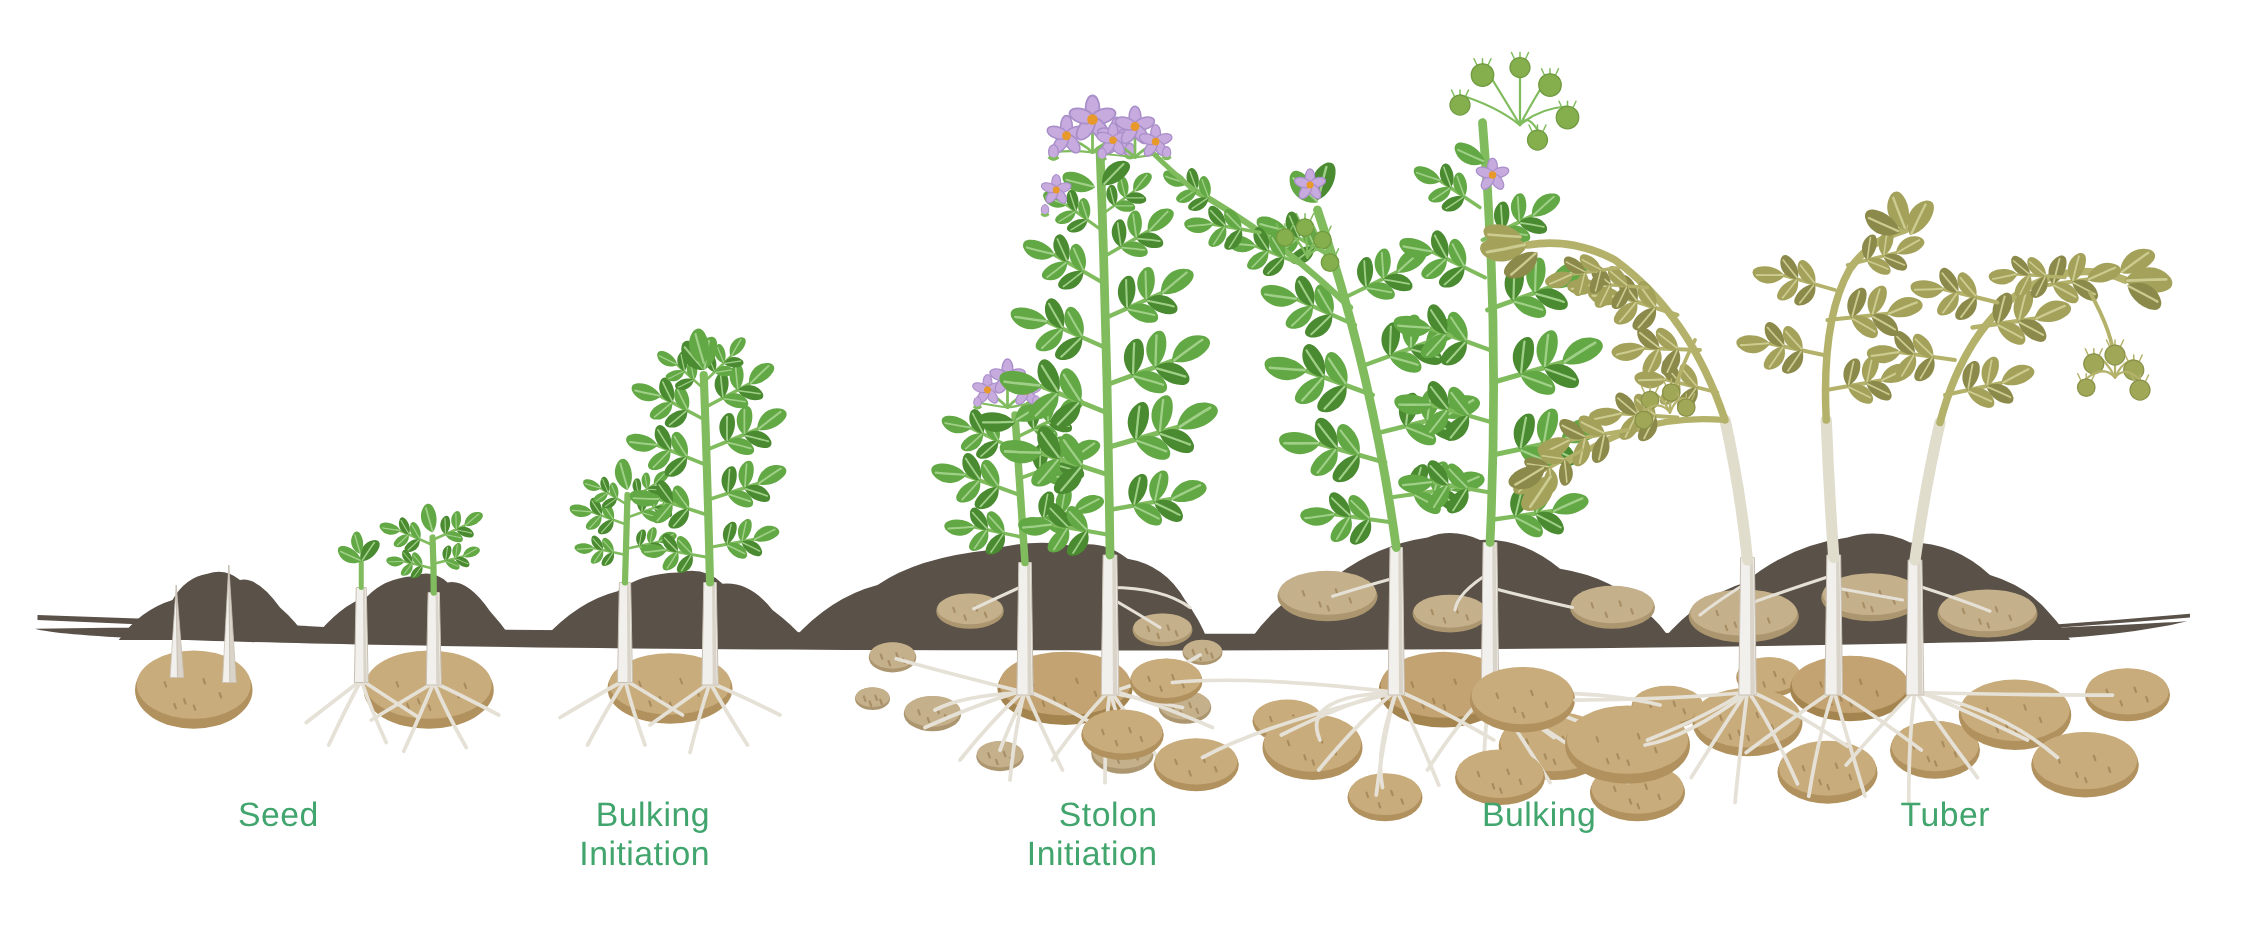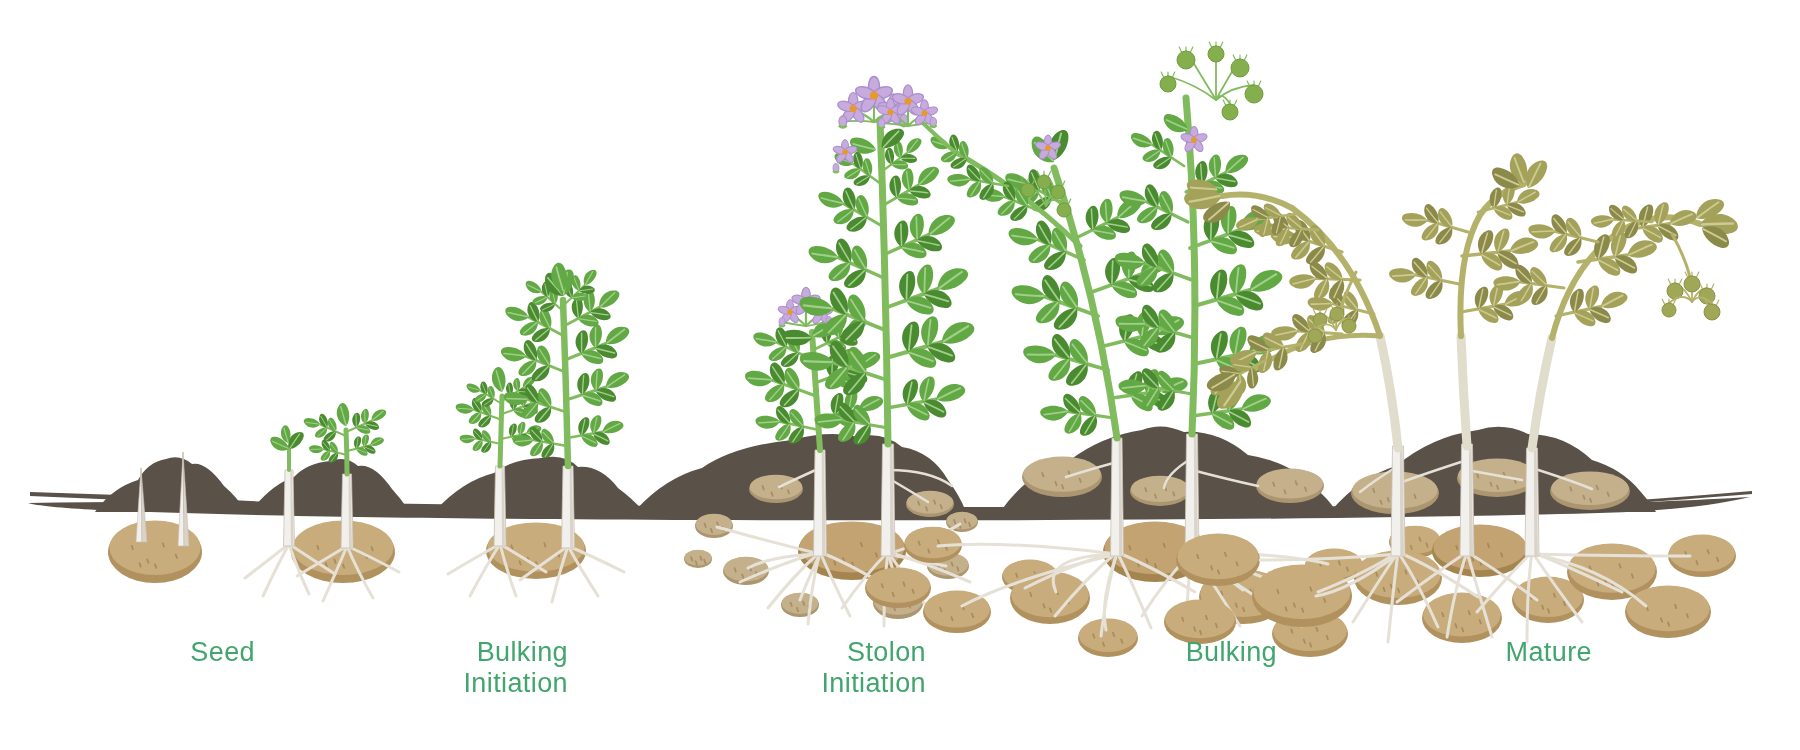--- a/index.html
+++ b/index.html
@@ -2512,14 +2512,14 @@
         <path d="M1665 305 l-2.8 -6" stroke="#b4b26a" stroke-width="1.2" fill="none" stroke-linecap="round"></path>
         <path d="M1669 305 l0 -6" stroke="#b4b26a" stroke-width="1.2" fill="none" stroke-linecap="round"></path>
         <path d="M1673 305 l2.8 -6" stroke="#b4b26a" stroke-width="1.2" fill="none" stroke-linecap="round"></path>
         <circle cx="1669" cy="310" r="7" fill="#a0a858" stroke="#8a9148" stroke-width="1"></circle>
       </g>
     </svg>
   <div class="stage-label l0">Seed</div>
   <div class="stage-label l2">Bulking Initiation</div>
   <div class="stage-label l3">Stolon Initiation</div>
   <div class="stage-label l4">Bulking</div>
-  <div class="stage-label l5">Mature</div>
+  <div class="stage-label l5">Tuber</div>
 </div>
 
 </body></html>

